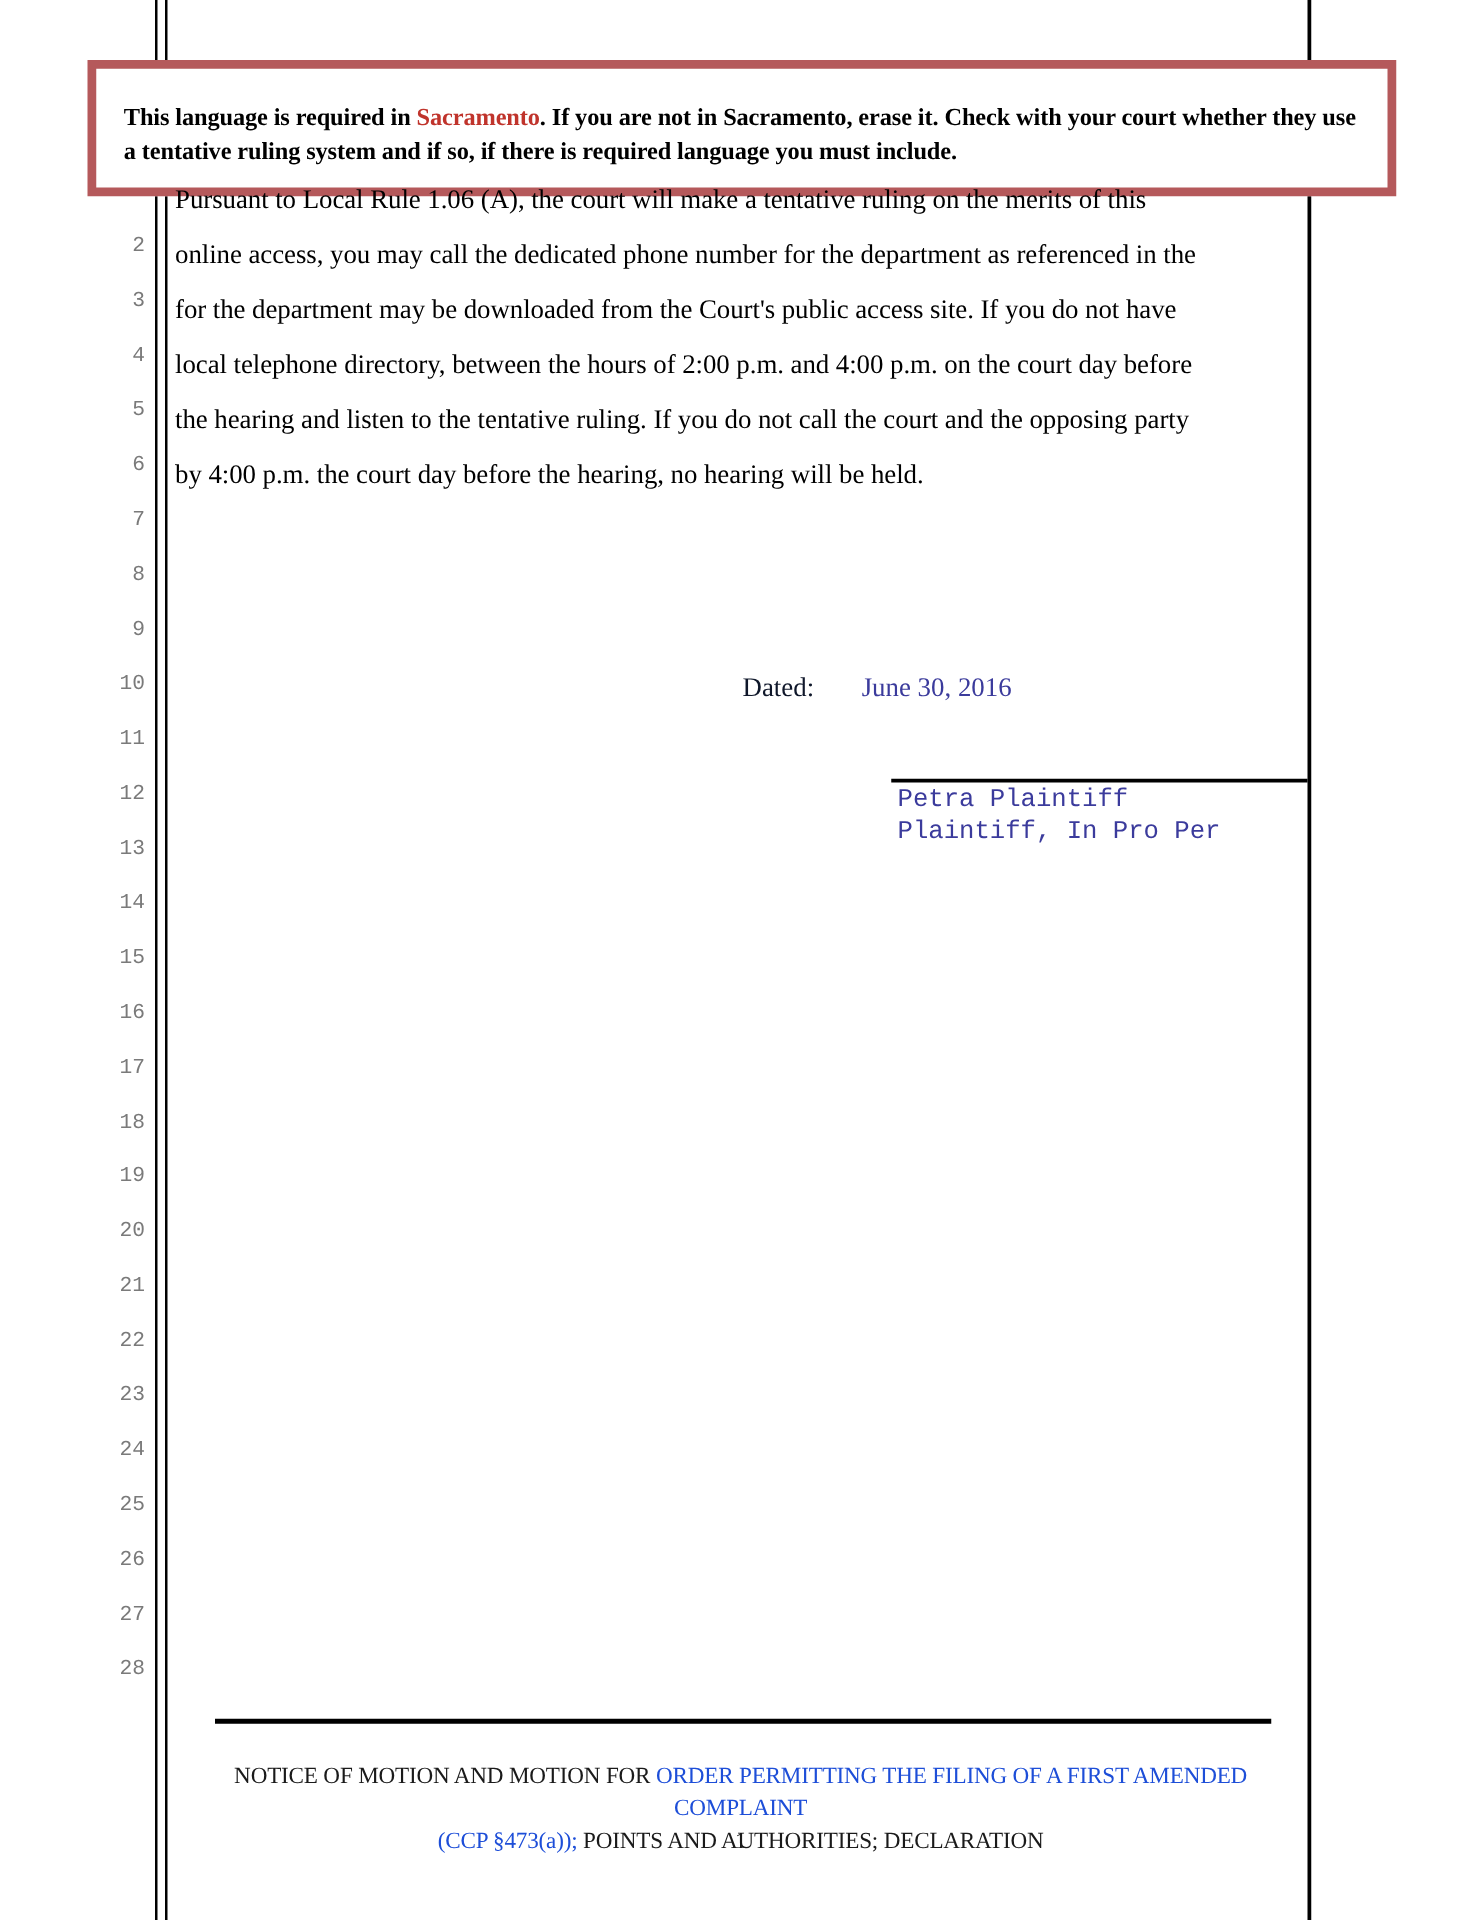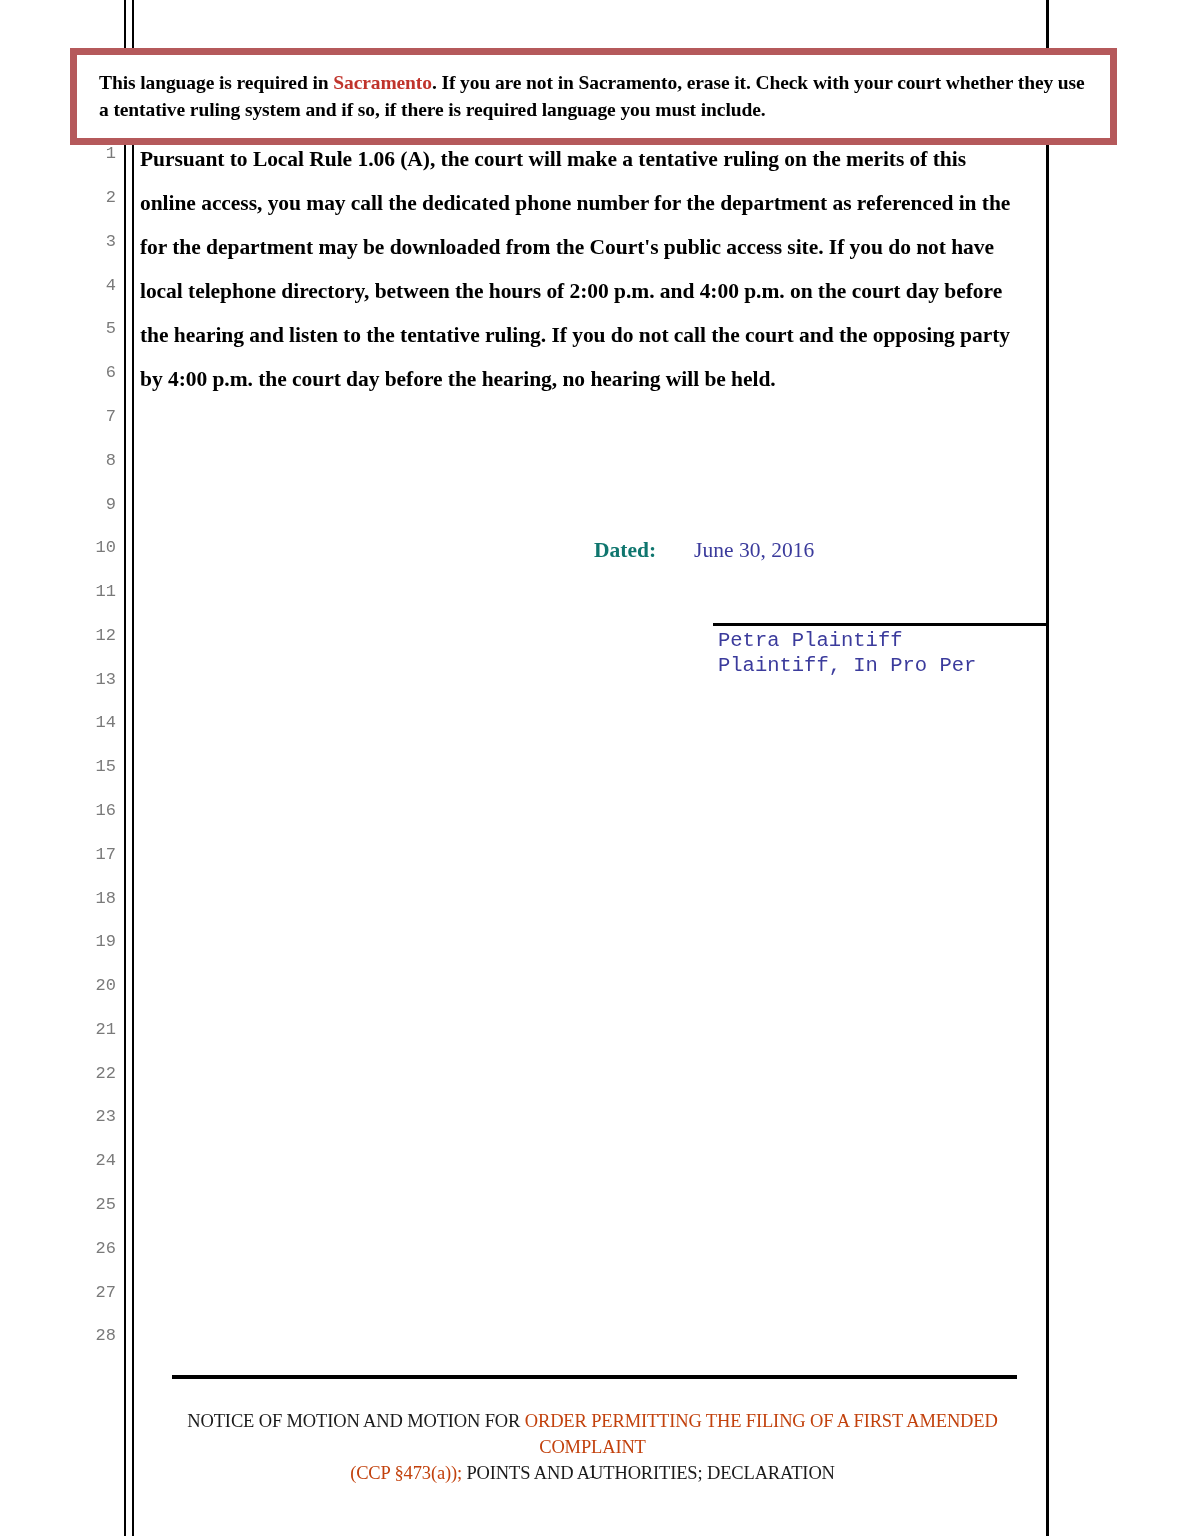--- a/index.html
+++ b/index.html
@@ -54,41 +54,40 @@
 
   
   #warning-box {
     position: absolute;
     left: 70px;
     top: 48px;
     width: 1047px;
     box-sizing: border-box;
     border: 7px solid #b5595b;
     background: #ffffff;
-    padding: 14px 22px 14px 22px;
+    padding: 26px 22px 14px 22px;
   }
   #warning-text {
     font-family: "Liberation Serif", "DejaVu Serif", serif;
     font-size: 19.5px;
     font-weight: bold;
     line-height: 1.40;
     color: #000000;
     letter-spacing: -0.1px;
   }
   #warning-text .hl {
     color: #c0342c;
   }
 
   
   #body-block {
     position: absolute;
     left: 140px;
     top: 137px;
     width: 898px;
-    font-weight: bold;
   }
   .body-line {
     height: 44px;
     line-height: 44px;
     font-family: "Liberation Serif", "DejaVu Serif", serif;
     font-size: 21.5px;
     color: #000000;
     white-space: nowrap;
     letter-spacing: -0.05px;
   }
@@ -97,23 +96,22 @@
   #dated-row {
     position: absolute;
     left: 594px;
     top: 535px;
     height: 30px;
     line-height: 30px;
     white-space: nowrap;
     font-size: 21.5px;
   }
   #dated-label {
-    color: #0f766e;
-    font-family: "Liberation Serif", "DejaVu Serif", serif;
-    font-weight: bold;
+    color: #0f172a;
+    font-family: "Liberation Serif", "DejaVu Serif", serif;
   }
   #dated-value {
     color: #3b3b9c;
     font-family: "Liberation Serif", "DejaVu Serif", serif;
     margin-left: 38px;
   }
 
   
   #signature-line {
     position: absolute;
@@ -151,21 +149,21 @@
     left: 140px;
     top: 1408px;
     width: 905px;
     text-align: center;
     font-family: "Liberation Serif", "DejaVu Serif", serif;
     font-size: 18.5px;
     line-height: 26px;
     color: #1a1a1a;
     letter-spacing: -0.15px;
   }
-  #footer-text .blue { color: #c2410c; }
+  #footer-text .blue { color: #1d4ed8; }
   #page-number {
     position: absolute;
     left: 140px;
     top: 1462px;
     width: 905px;
     text-align: center;
     font-family: "Liberation Serif", "DejaVu Serif", serif;
     font-size: 18px;
     color: #1a1a1a;
   }

